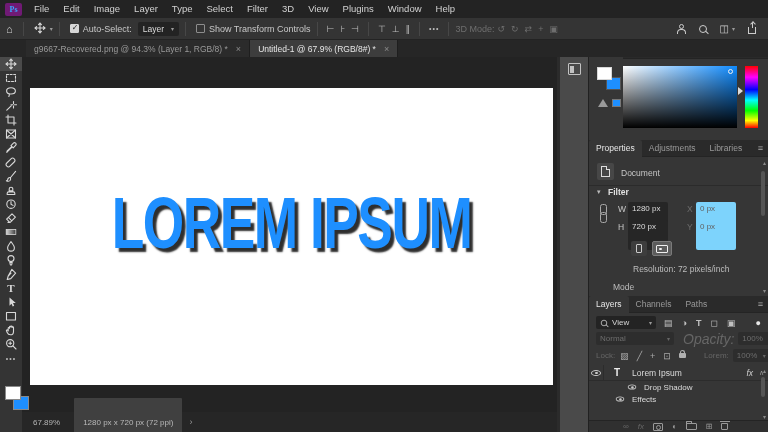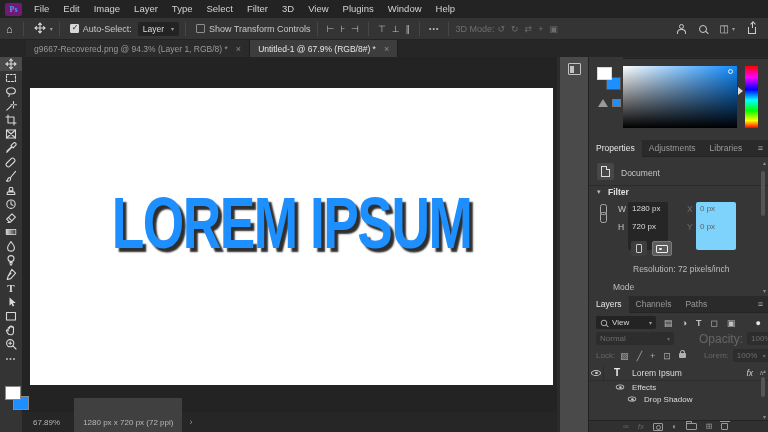--- a/index.html
+++ b/index.html
@@ -460,21 +460,21 @@
           <span class="f-ic">◻</span>
           <span class="f-ic">▣</span>
           <span class="f-ic" style="margin-left:auto;margin-right:8px;color:#e8e8e8;">●</span>
         </div>
 
         <div class="lrow-bar" id="lp-blend">
           <span class="dd2 grayed" style="margin-left:7px;width:78px;">
             <span>Normal</span>
             <span class="chevdn" style="margin-left:auto;color:#666;">▾</span>
           </span>
-          <span class="dim2" style="margin-left:25px;font-size:12px;">Opacity:</span>
+          <span class="dim2" style="margin-left:9px;font-size:14px;font-style:italic;">Opacity:</span>
           <span class="dd2 grayed" style="margin-left:4px;width:37px;">
             <span>100%</span>
             <span class="chevdn" style="margin-left:auto;color:#666;">▾</span>
           </span>
         </div>
 
         <div class="lrow-bar" id="lp-lock">
           <span class="dim2" style="margin-left:7px;font-size:8px;">Lock:</span>
           <span class="l-ic" style="margin-left:5px;">▨</span>
           <span class="l-ic">╱</span>
@@ -492,26 +492,26 @@
           <div class="lrow" style="height:16px;border-bottom:1px solid #2c2c2c;">
             <span class="eyebox">
                 <span class="eye"></span>
               </span>
             <span class="t-thumb">T</span>
             <span style="margin-left:12px;">Lorem Ipsum</span>
             <span style="margin-left:auto;margin-right:16px;font-style:italic;color:#cfcfcf;">fx</span>
             <span style="position:absolute;right:5px;font-size:7px;color:#9a9a9a;">∧</span>
           </div>
           <div class="lrow" style="height:12px;">
+            <span class="eye" style="margin-left:38px;transform:scale(.85);"></span>
+            <span style="margin-left:7px;font-size:8px;">Drop Shadow</span>
+          </div>
+          <div class="lrow" style="height:12px;">
             <span class="eye" style="margin-left:26px;transform:scale(.85);"></span>
             <span style="margin-left:7px;font-size:8px;">Effects</span>
-          </div>
-          <div class="lrow" style="height:12px;">
-            <span class="eye" style="margin-left:38px;transform:scale(.85);"></span>
-            <span style="margin-left:7px;font-size:8px;">Drop Shadow</span>
           </div>
         </div>
 
         <span class="scroll-chev" style="top:54px;">▴</span>
         <span class="scroll-thumb" style="top:64px;height:20px;"></span>
         <span class="scroll-chev" style="top:100px;">▾</span>
 
         <div id="layers-bottom">
           <span class="dim2">∞</span>
           <span class="dim2" style="font-style:italic;">fx</span>

